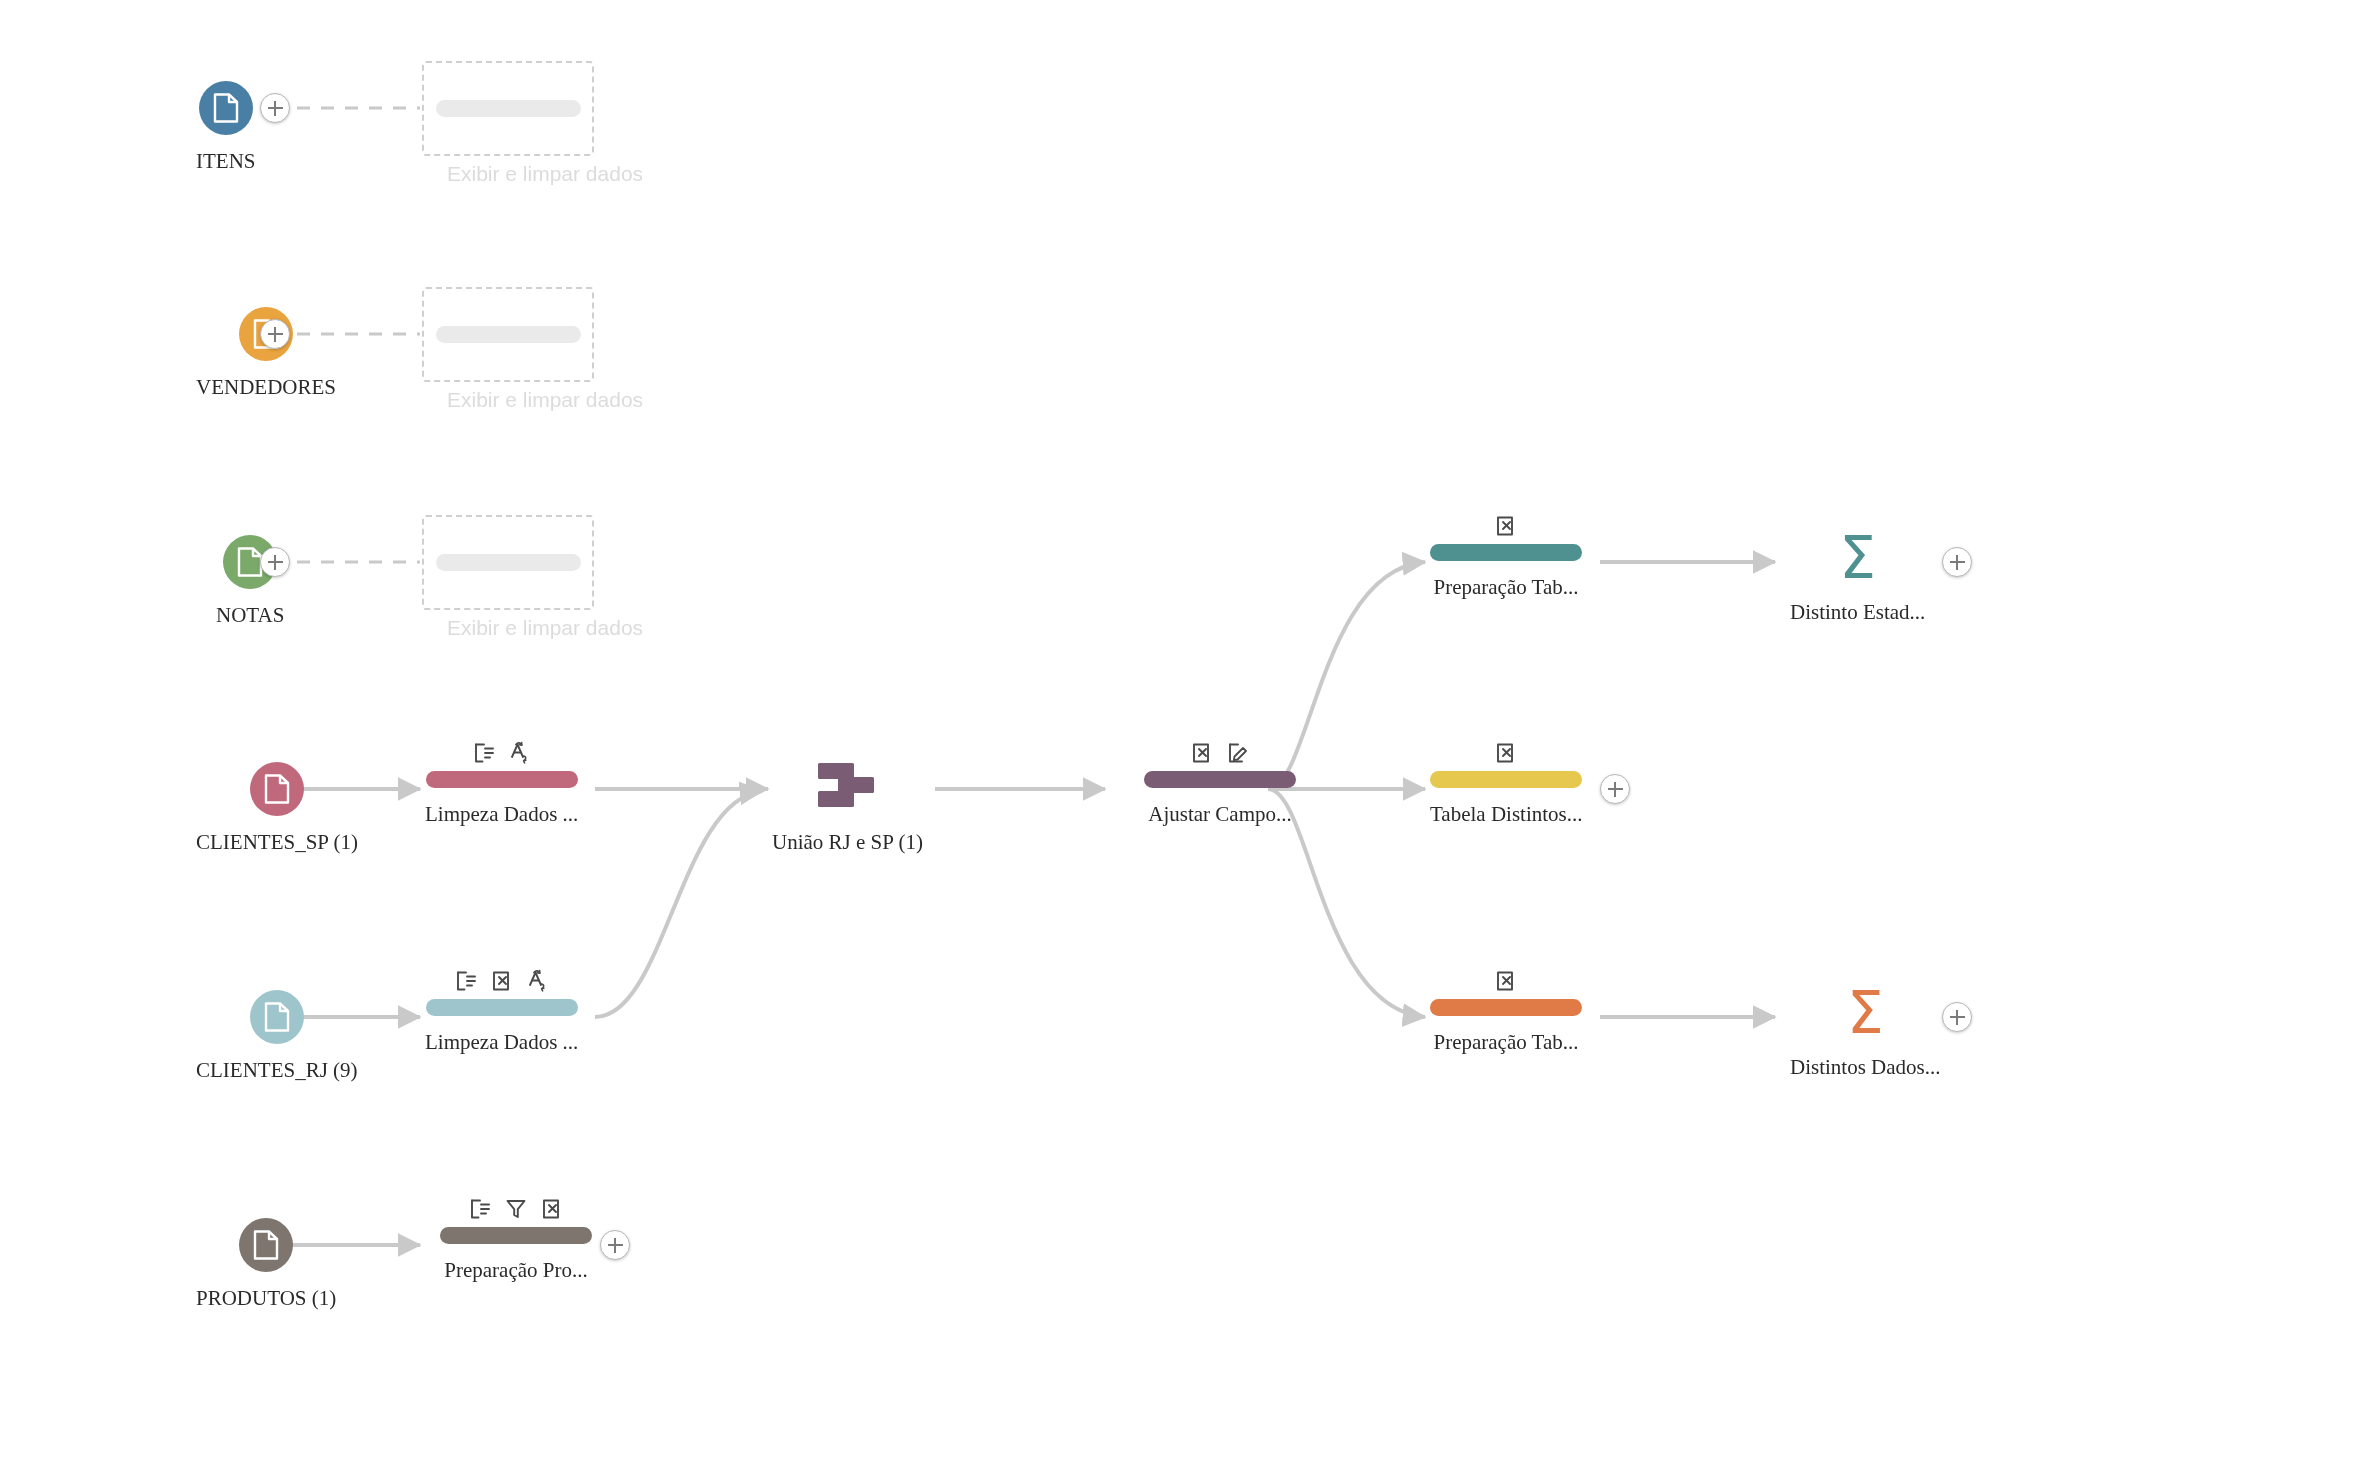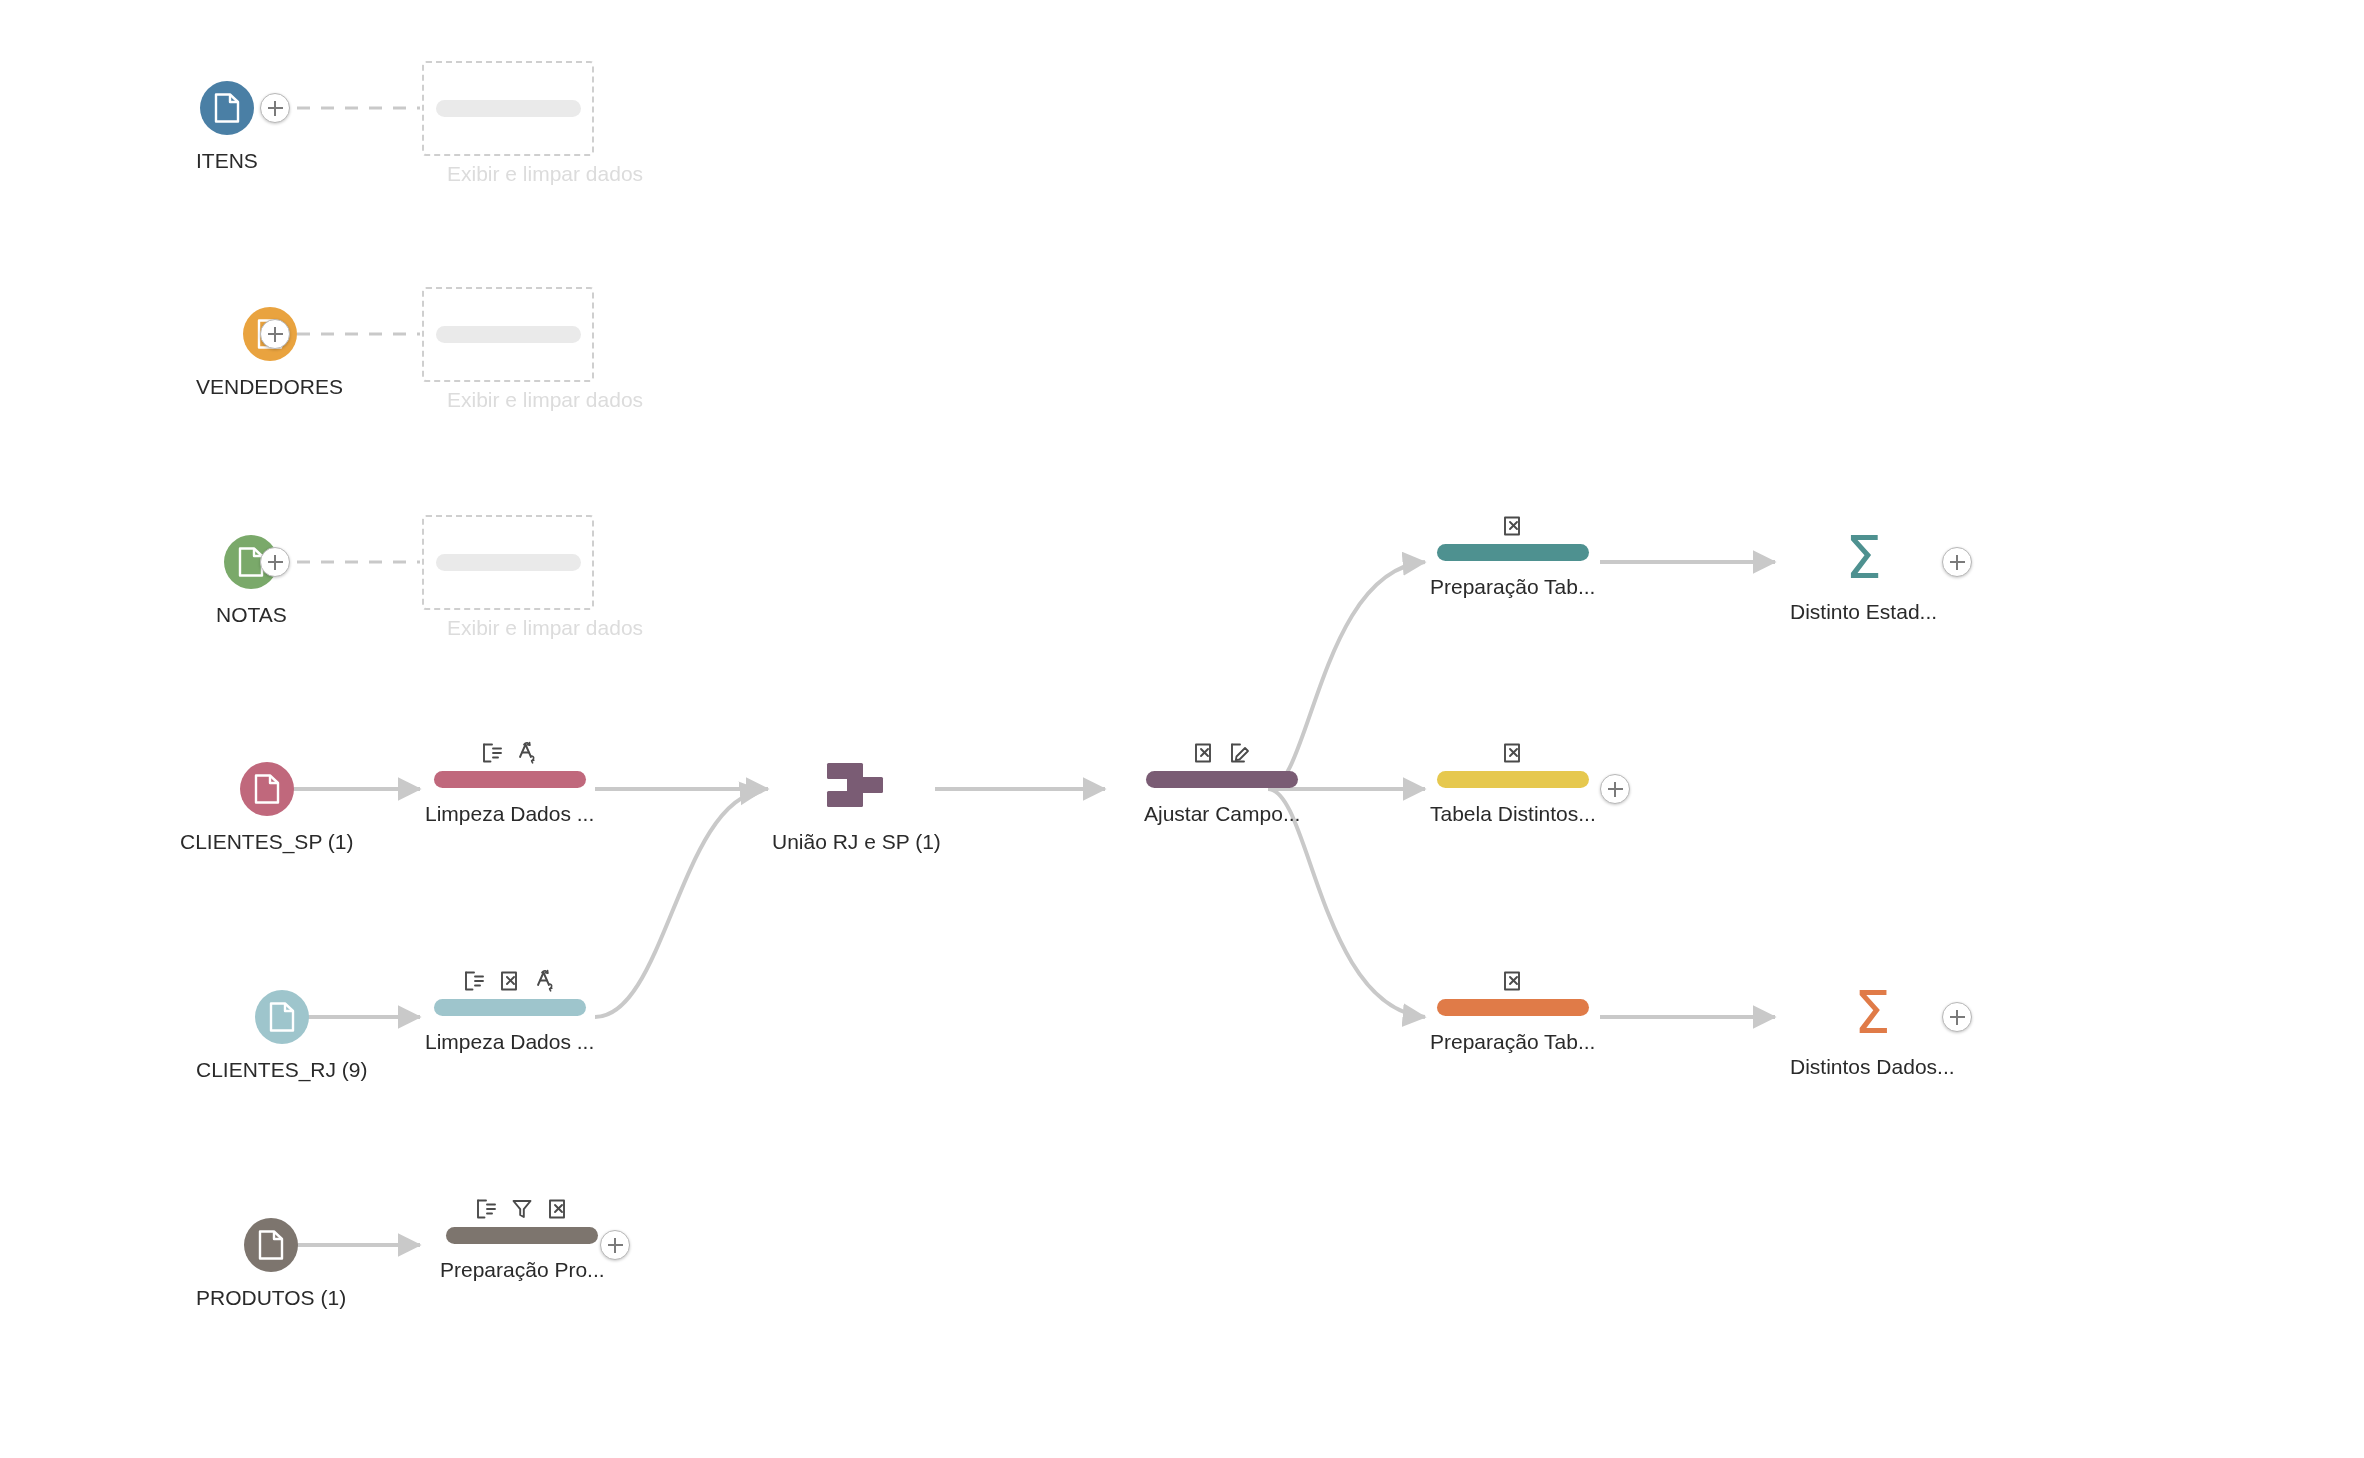--- a/index.html
+++ b/index.html
@@ -90,21 +90,21 @@
     justify-content: center;
   }
 
   
   .node-label {
     margin-top: 14px;
     font-size: 21px;
     color: #2a2a2a;
     white-space: nowrap;
     text-align: center;
-    font-family: Liberation Sans, sans-serif;
+    font-family: Liberation Serif, serif;
   }
 
   
   .plus-btn {
     position: absolute;
     width: 30px;
     height: 30px;
     border-radius: 50%;
     background: #ffffff;
     border: 1.5px solid #b8b8b8;
@@ -234,21 +234,21 @@
     </div>
     <div class="node-label">NOTAS</div>
   </div>
   <div class="plus-btn" style="left:260px; top:547px;"></div>
 
   <div class="placeholder-box" style="left:422px; top:515px;">
     <div class="placeholder-pill"></div>
   </div>
   <div class="placeholder-label" style="left:409px; top:616px;">Exibir e limpar dados</div>
 
-  <div class="node" style="left:180px; top:762px;">
+  <div class="node" style="left:196px; top:762px;">
     <div class="input-circle" style="background:#c0687c;">
       <span>
         <svg width="26" height="30" viewBox="0 0 26 30">
           <path d="M2,1.5 H16 L24,9 V28.5 H2 Z" fill="none" stroke="#ffffff" stroke-width="2.4" stroke-linejoin="round"></path>
           <path d="M16,1.5 V9 H24" fill="none" stroke="#ffffff" stroke-width="2.4" stroke-linejoin="round"></path>
         </svg>
       </span>
     </div>
     <div class="node-label">CLIENTES_SP (1)</div>
   </div>

